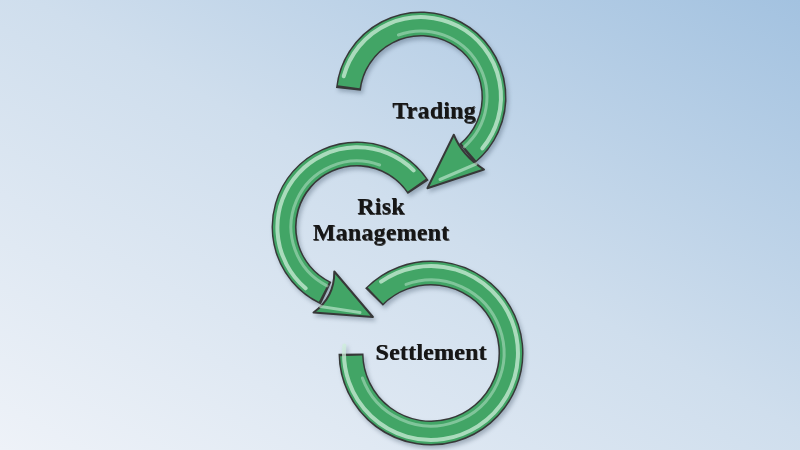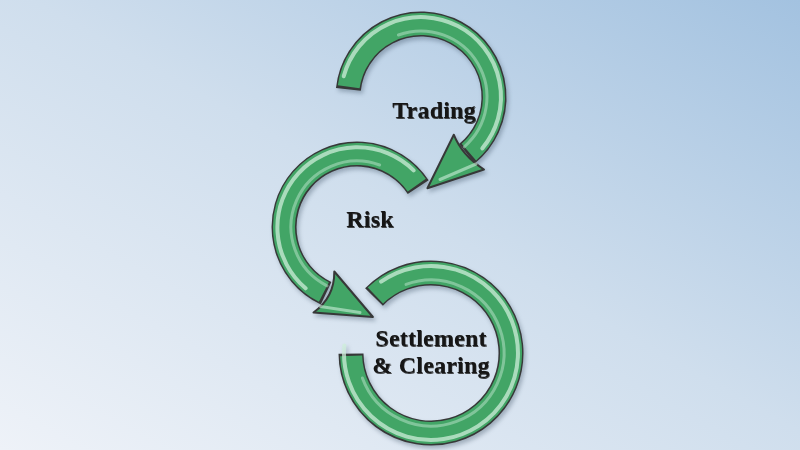--- a/index.html
+++ b/index.html
@@ -72,21 +72,21 @@
     text-align: center;
     white-space: nowrap;
     color: var(--text, #161616);
     font-weight: 700;
     font-size: 24px;
     line-height: 26px;
     text-shadow: 0.6px 0.6px 0 rgba(40,40,40,0.85);
     letter-spacing: 0.2px;
   }
   .label-trading    { left: 434px; top: 110px; }
-  .label-risk       { left: 370px; top: 219px; }
+  .label-risk       { left: 381px; top: 219px; }
   .label-settlement { left: 431px; top: 352px; line-height: 27px; text-align: center; }
 </style>
 </head>
 <body>
 
 <div class="stage">
 
   <svg class="diagram" viewBox="0 0 800 450" aria-hidden="true">
 
     <g class="ring-shadow">
@@ -114,20 +114,20 @@
       <path class="head-hi" d="M 476.0 164.0 L 440.0 179.5"></path>
     </g>
   </svg>
 
   <div class="node-label label-trading">
     <span>Trading</span>
   </div>
 
   <div class="node-label label-risk">
     <span>Risk</span><br>
+    <span>Management</span>
   </div>
 
   <div class="node-label label-settlement">
     <span>Settlement</span><br>
-    <span>&amp; Clearing</span>
   </div>
 
 </div>
 
 </body></html>

